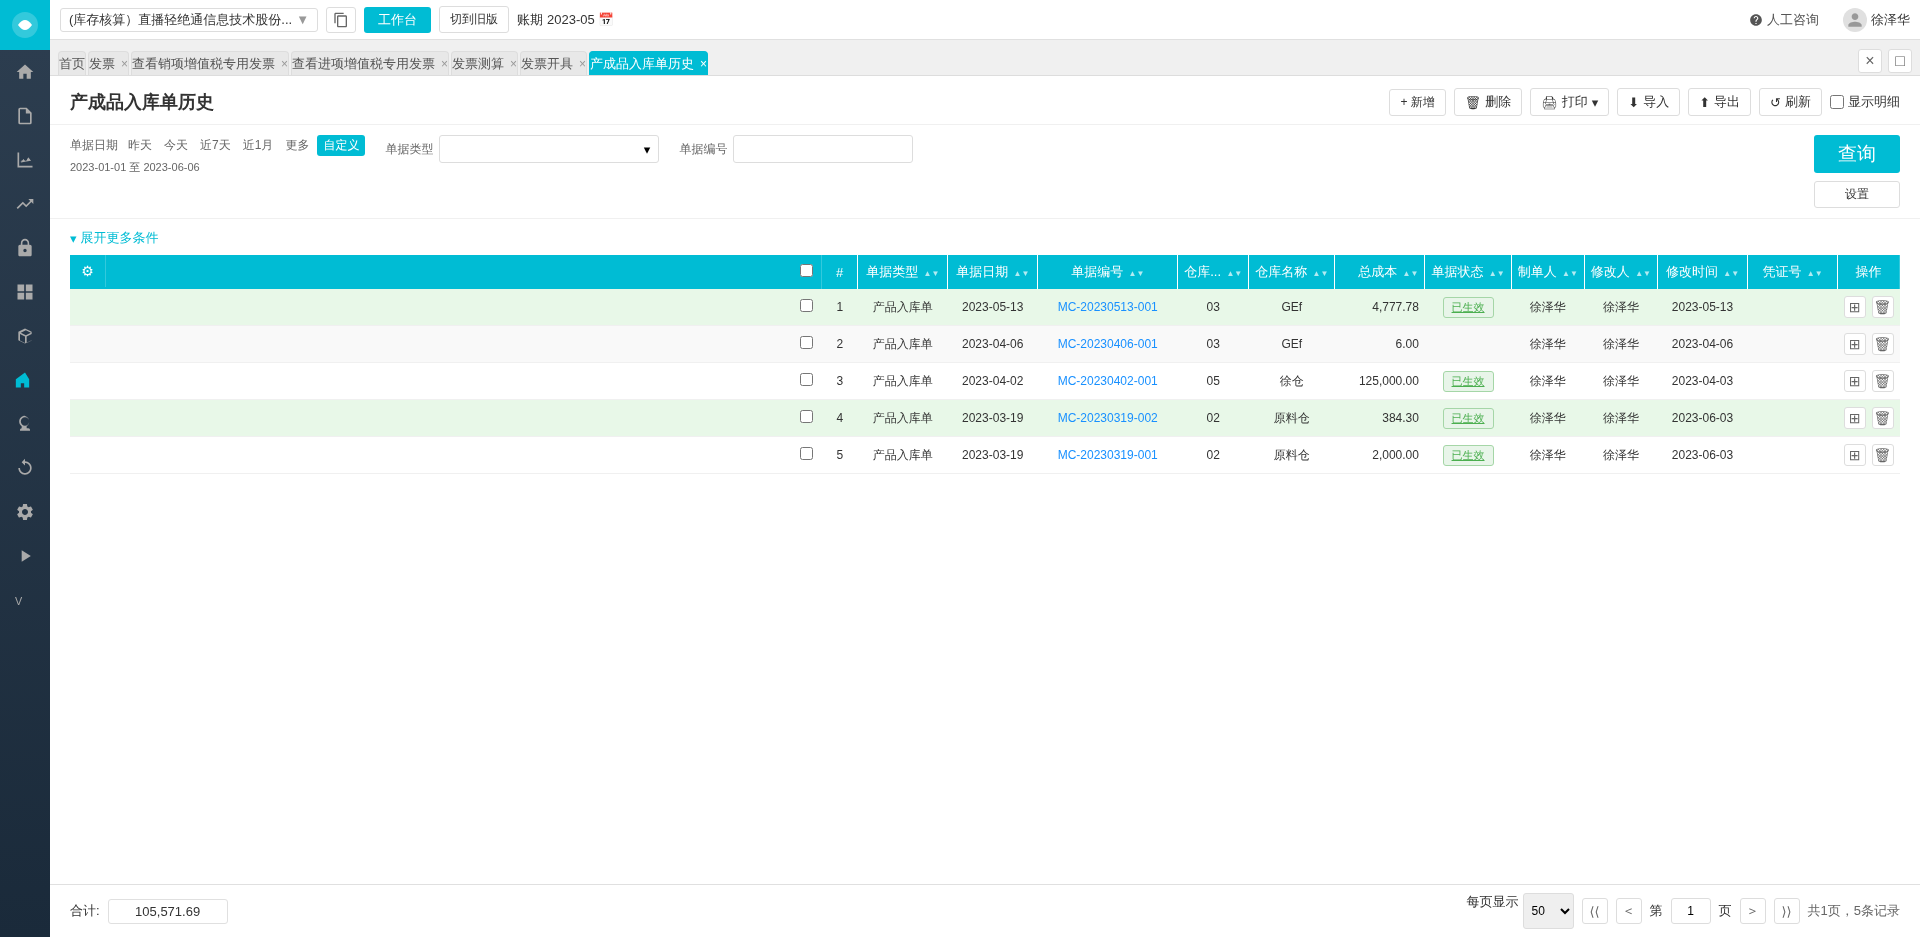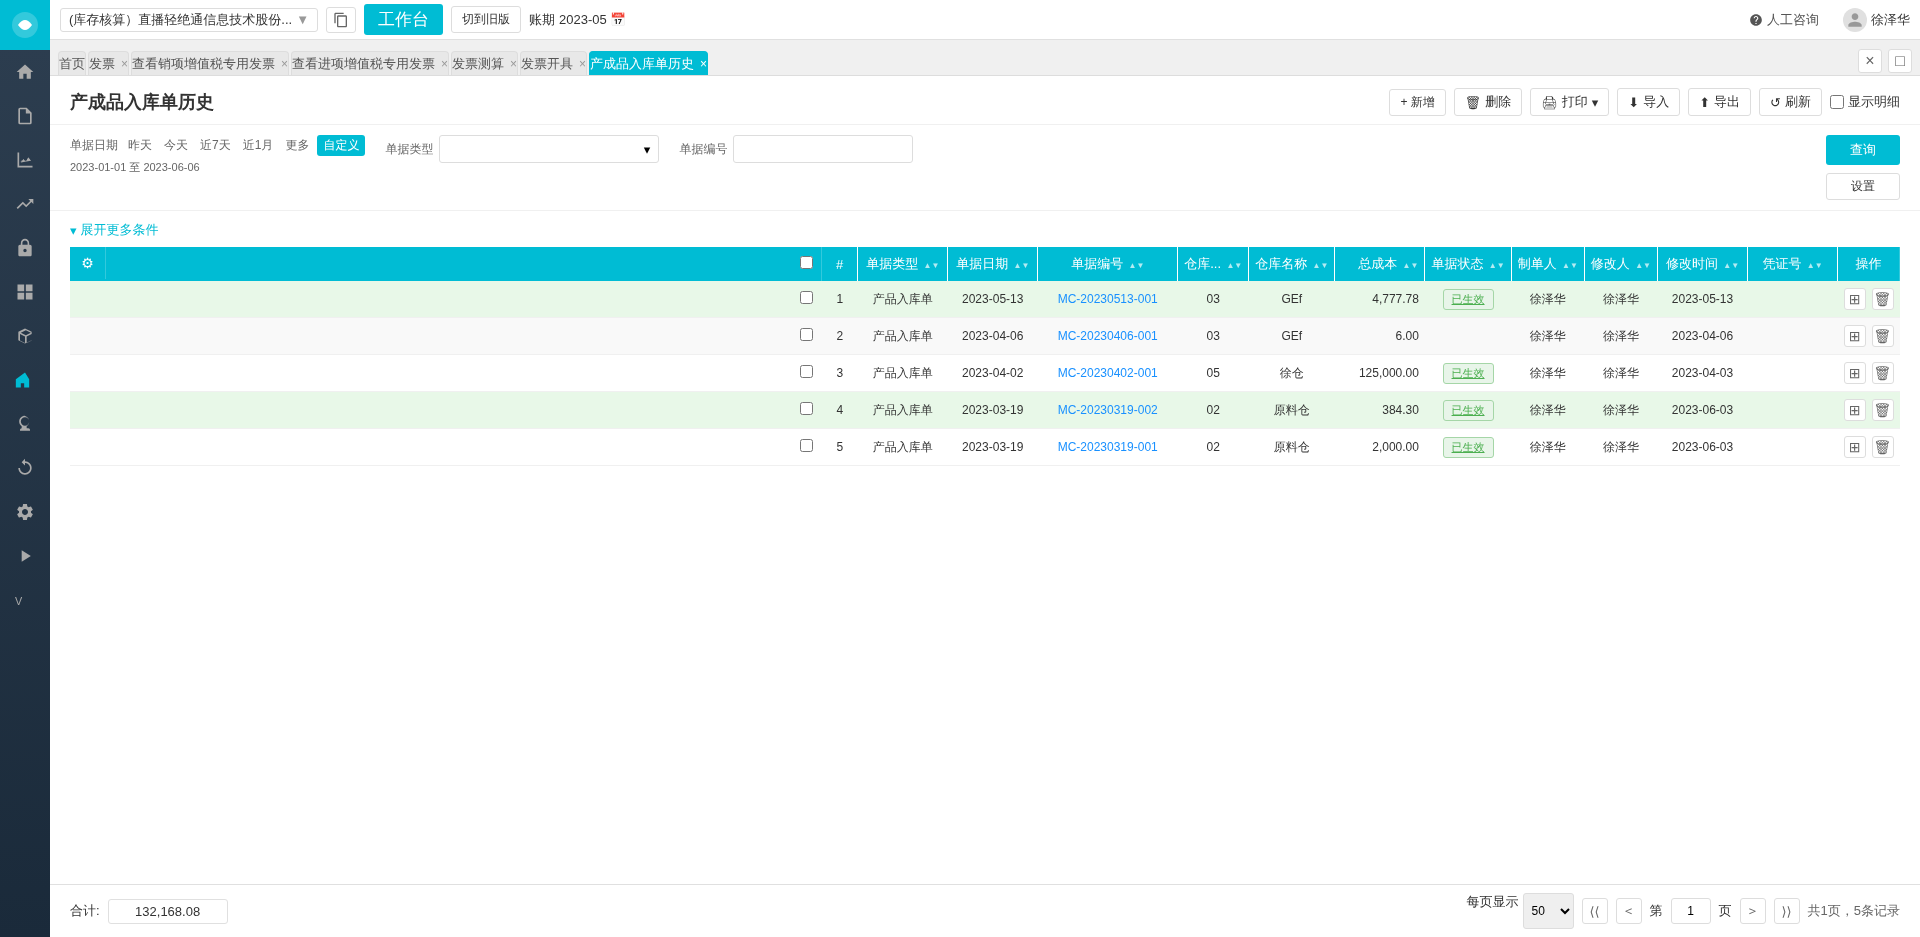--- a/index.html
+++ b/index.html
@@ -14,21 +14,21 @@
     .sidebar-item svg { width: 20px; height: 20px; }
 
     
     .main { flex: 1; display: flex; flex-direction: column; overflow: hidden; }
 
     
     .topbar { height: 40px; background: #fff; border-bottom: 1px solid #e0e0e0; display: flex; align-items: center; padding: 16px 10px; gap: 8px; flex-shrink: 0; }
     .topbar-company { font-size: 12px; color: #333; display: flex; align-items: center; gap: 4px; border: 1px solid #ddd; border-radius: 3px; padding: 2px 8px; cursor: pointer; }
     .topbar-company .arrow { color: #999; }
     .topbar-icon-btn { width: 30px; height: 26px; border: 1px solid #ddd; border-radius: 3px; display: flex; align-items: center; justify-content: center; cursor: pointer; background: #fff; }
-    .topbar-workbench { background: #00bcd4; color: #fff; border: none; border-radius: 3px; padding: 4px 14px; cursor: pointer; font-size: 17px; }
+    .topbar-workbench { background: #00bcd4; color: #fff; border: none; border-radius: 3px; padding: 4px 14px; cursor: pointer; font-size: 13px; }
     .topbar-prev-period { background: #fff; border: 1px solid #ddd; border-radius: 3px; padding: 4px 10px; cursor: pointer; font-size: 12px; color: #333; }
     .topbar-period { display: flex; align-items: center; gap: 4px; font-size: 13px; color: #333; }
     .topbar-right { margin-left: auto; display: flex; align-items: center; gap: 24px; }
     .topbar-service { display: flex; align-items: center; gap: 4px; color: #555; cursor: pointer; font-size: 12px; }
     .topbar-user { display: flex; align-items: center; gap: 4px; color: #333; cursor: pointer; font-size: 13px; }
     .user-avatar { width: 24px; height: 24px; border-radius: 50%; background: #e0e0e0; display: flex; align-items: center; justify-content: center; overflow: hidden; }
 
     
     .tabbar { height: 36px; background: #f0f0f0; display: flex; align-items: flex-end; padding: 0 8px; gap: 0; border-bottom: 1px solid #ddd; flex-shrink: 0; overflow: hidden; }
     .tab { height: 24px; padding: 0 0; display: flex; align-items: center; gap: 6px; border: 1px solid #ddd; border-bottom: none; border-radius: 4px 4px 0 0; cursor: pointer; background: #e8e8e8; font-size: 12px; color: #555; white-space: nowrap; margin-right: 2px; }
@@ -44,21 +44,21 @@
     
     .page-header { padding: 12px 20px 8px 20px; display: flex; align-items: center; justify-content: space-between; border-bottom: 1px solid #f0f0f0; }
     .page-title { font-size: 18px; font-weight: bold; color: #333; }
     .page-actions { display: flex; align-items: center; gap: 8px; }
     .action-btn { display: flex; align-items: center; gap: 4px; padding: 4px 10px; border: 1px solid #ddd; border-radius: 3px; background: #fff; cursor: pointer; font-size: 12px; color: #333; }
     .date-link { color: #666; font-size: 12px; cursor: pointer; padding: 2px 4px; }
     .date-link.custom { background: #00bcd4; color: #fff; border-radius: 3px; padding: 2px 6px; }
     .filter-select { height: 28px; border: 1px solid #ddd; border-radius: 3px; padding: 0 8px; font-size: 12px; background: #fff; min-width: 180px; display: flex; align-items: center; justify-content: space-between; cursor: pointer; }
     .filter-input { height: 28px; border: 1px solid #ddd; border-radius: 3px; padding: 0 8px; font-size: 12px; background: #fff; min-width: 180px; outline: none; }
     .expand-btn { display: flex; align-items: center; gap: 4px; font-size: 12px; color: #00bcd4; cursor: pointer; margin-top: 6px; }
-    .query-btn { background: #00bcd4; color: #fff; border: none; border-radius: 3px; padding: 6px 24px; font-size: 13px; cursor: pointer; }
+    .query-btn { background: #00bcd4; color: #fff; border: none; border-radius: 3px; padding: 6px 24px; font-size: 19px; cursor: pointer; }
     .set-btn { background: #fff; color: #333; border: 1px solid #ddd; border-radius: 3px; padding: 4px 16px; font-size: 12px; cursor: pointer; margin-top: 4px; }
 
     
     .table-wrap { flex: 1; padding: 0 20px; overflow: auto; }
     table { width: 100%; border-collapse: collapse; margin-top: 0; }
     thead tr { background: #00bcd4; color: #fff; }
     thead th { padding: 8px 6px; font-size: 12px; font-weight: normal; white-space: nowrap; border-right: 1px solid rgba(255,255,255,0.2); text-align: center; cursor: pointer; }
     tbody tr { border-bottom: 1px solid #f0f0f0; }
     tbody tr:nth-child(odd) { background: #fff; }
     tbody tr:nth-child(even) { background: #f9f9f9; }
@@ -513,21 +513,21 @@
     </td>
   </tr>
           </tbody>
       </table>
     </div>
 
     <div class="footer">
       <div class="footer-total">
         <span>合计:</span>
         <div class="footer-total-border">
-          <span>132,168.08</span>
+          <span>105,571.69</span>
         </div>
       </div>
       <div class="pagination">
         <div class="page-size-select">
           <span>每页显示</span>
           <select class="page-size-dropdown">
             <option>50</option>
             <option>20</option>
             <option>100</option>
             <option>200</option>

